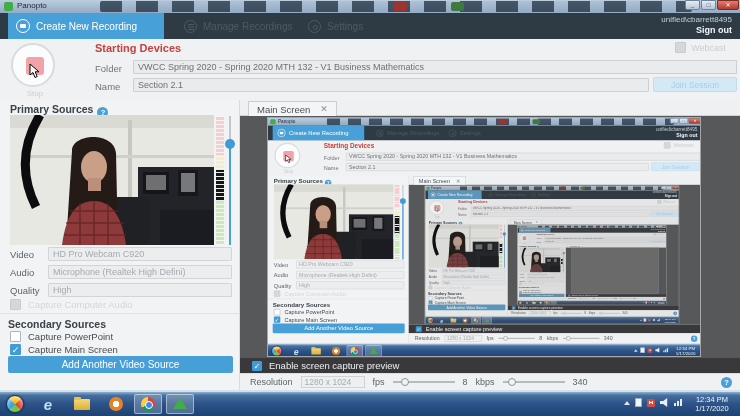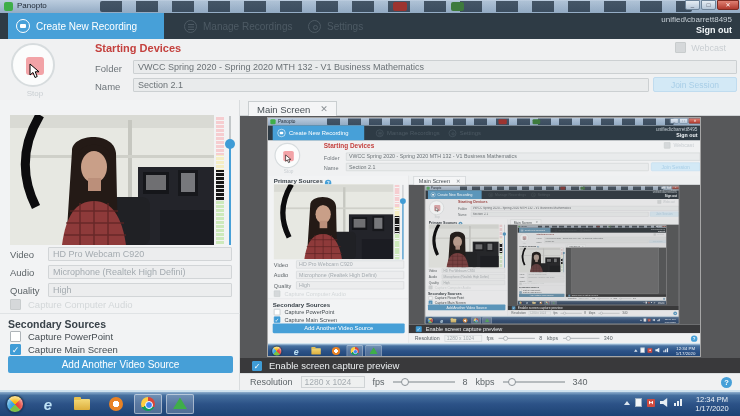--- a/index.html
+++ b/index.html
@@ -188,20 +188,23 @@
       <span class="webcast-label">Webcast</span>
     </div>
     <div class="hrow-label" style="left:95px;top:24px;">Folder</div>
     <input class="hinput" style="left: 133px; top: 21px; width: 604px;" readonly="" value="VWCC Spring 2020 - Spring 2020 MTH 132 - V1 Business Mathematics">
     <div class="hrow-label" style="left:95px;top:42px;">Name</div>
     <input class="hinput" style="left: 133px; top: 39px; width: 516px;" readonly="" value="Section 2.1">
     <div class="join-btn">Join Session</div>
   </div>
 
   <div class="leftpanel">
+    <div class="panel-title" style="left:10px;top:3px;">
+      <span>Primary Sources</span><span class="help-ic">?</span>
+    </div>
 
     <div class="webcam">
       <svg width="204" height="130" viewBox="0 0 204 130">
         <rect width="204" height="130" fill="#e7e8e2"></rect>
         <rect x="0" y="0" width="204" height="13" fill="#d9dad4"></rect>
         <rect x="118" y="5" width="4" height="125" fill="#c6c7c0"></rect>
         <rect x="20" y="40" width="184" height="3" fill="#cfd0c9"></rect>
         <rect x="128" y="52" width="76" height="78" fill="#23242a"></rect>
         <rect x="150" y="95" width="54" height="35" fill="#1b1c22"></rect>
         <rect x="133" y="57" width="26" height="22" fill="#15161a"></rect>

